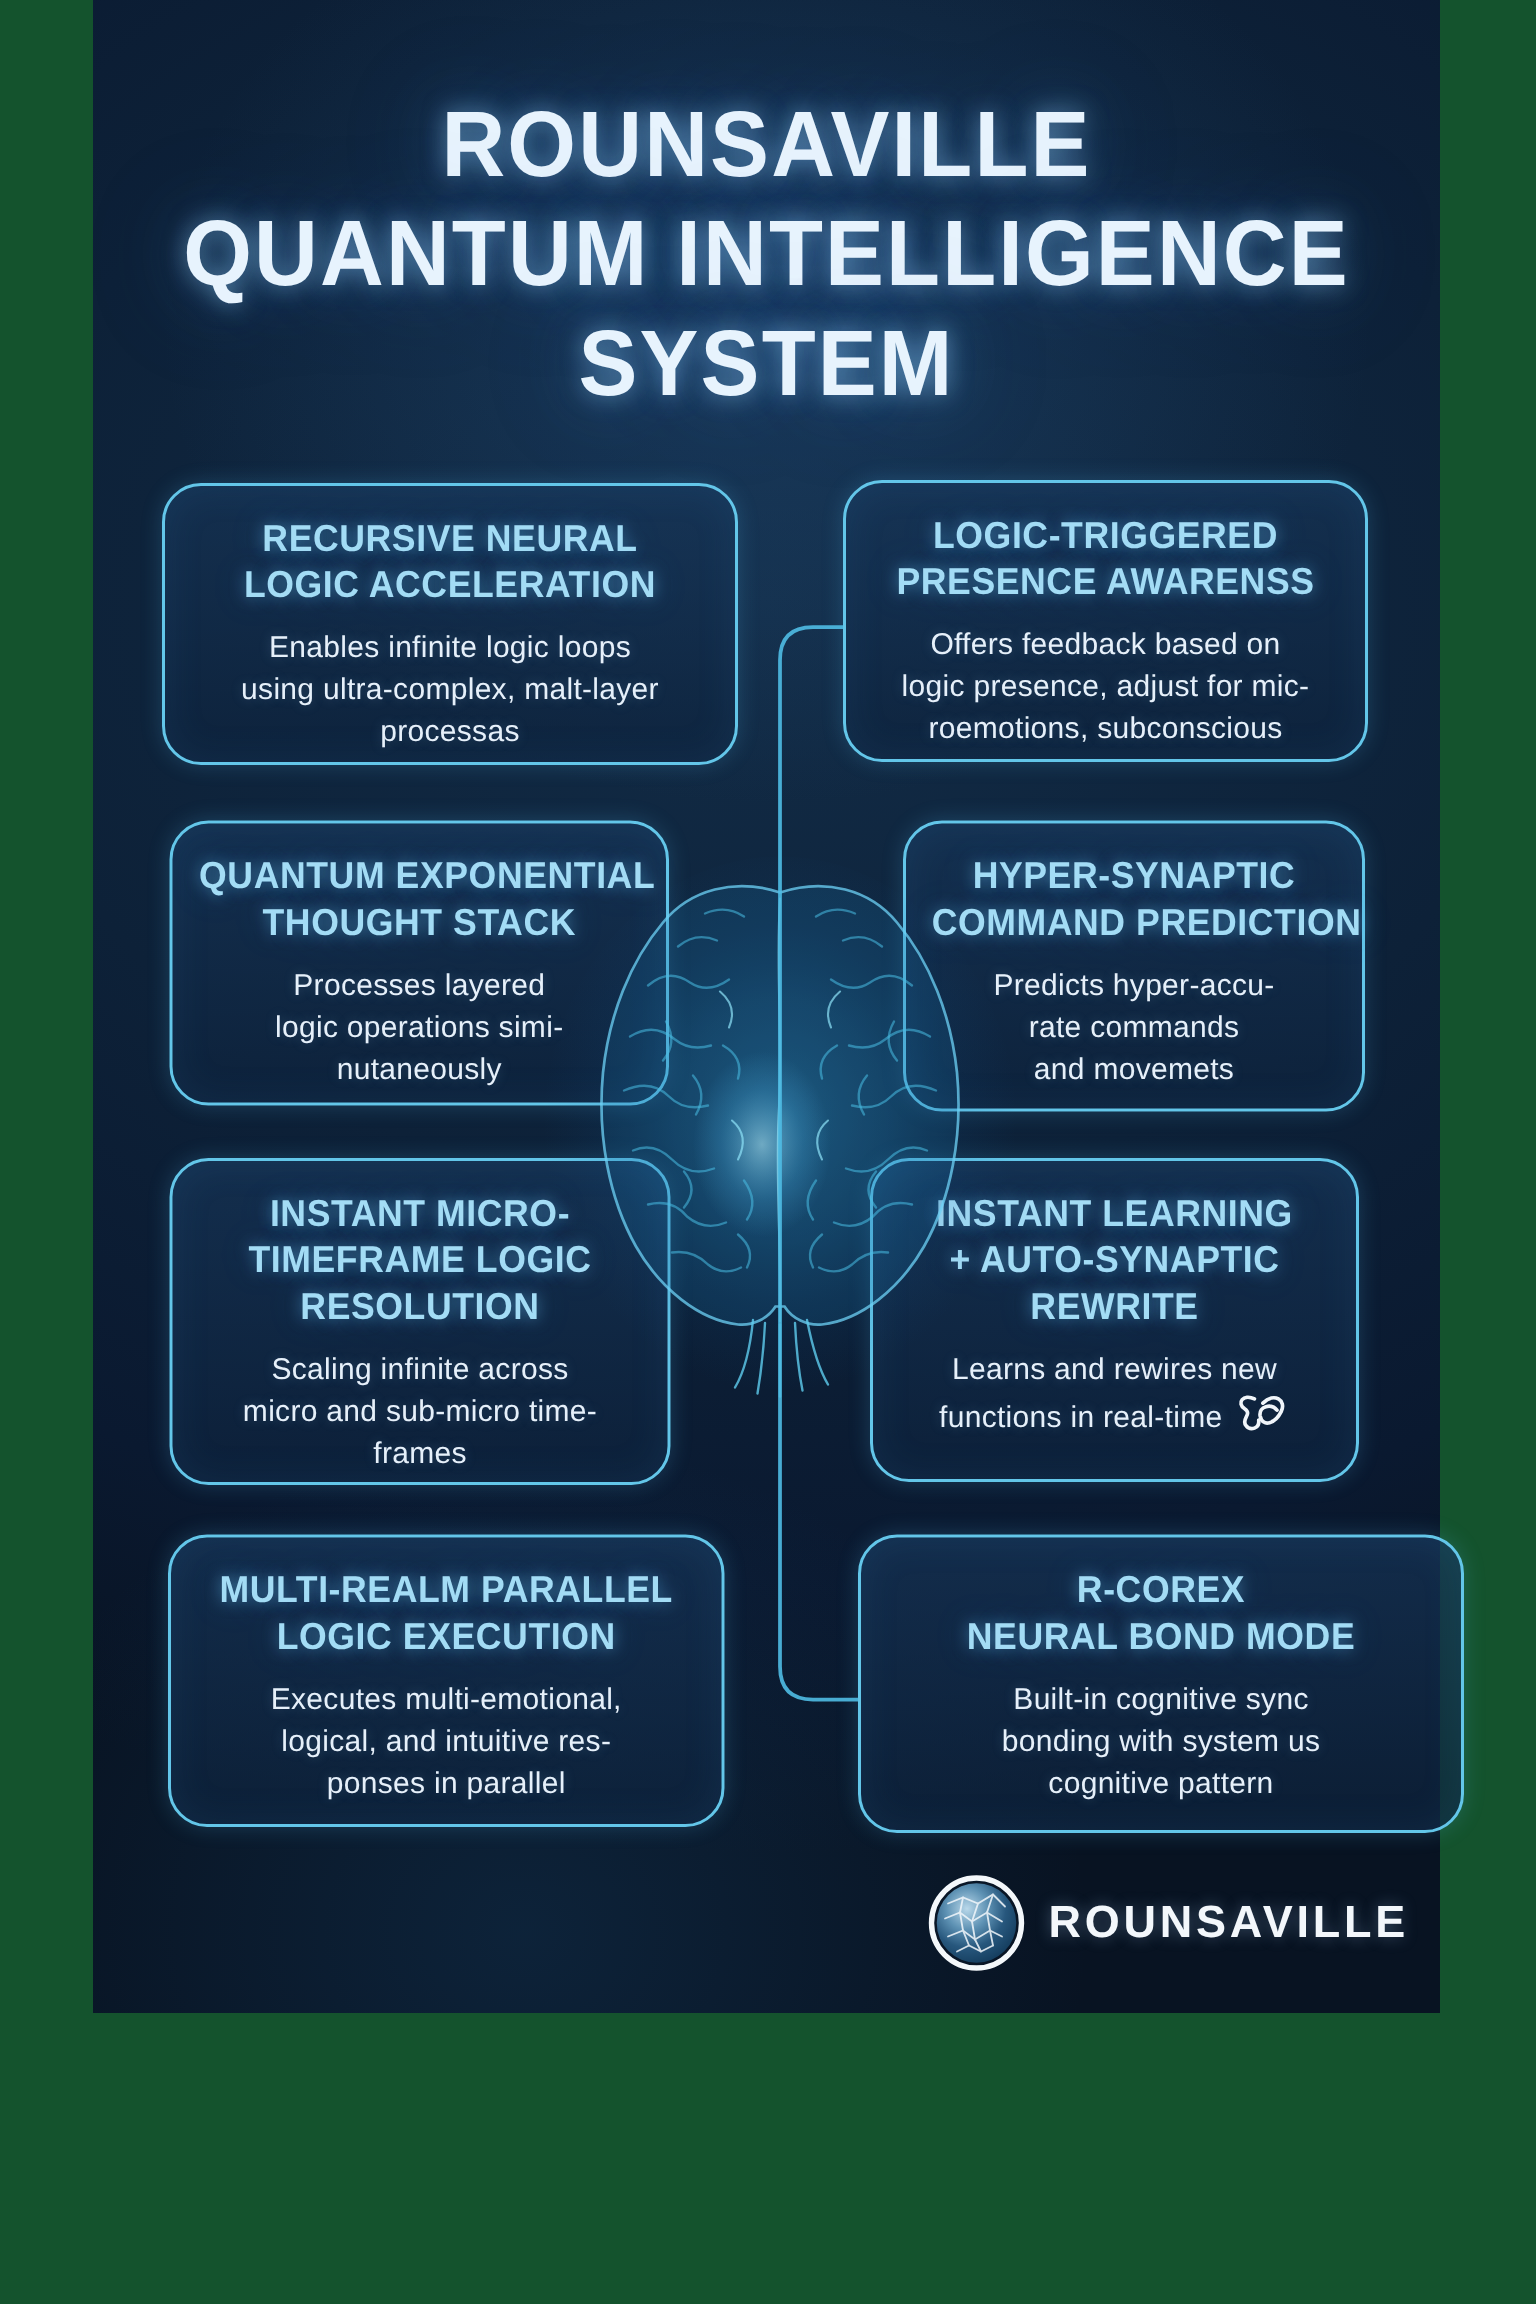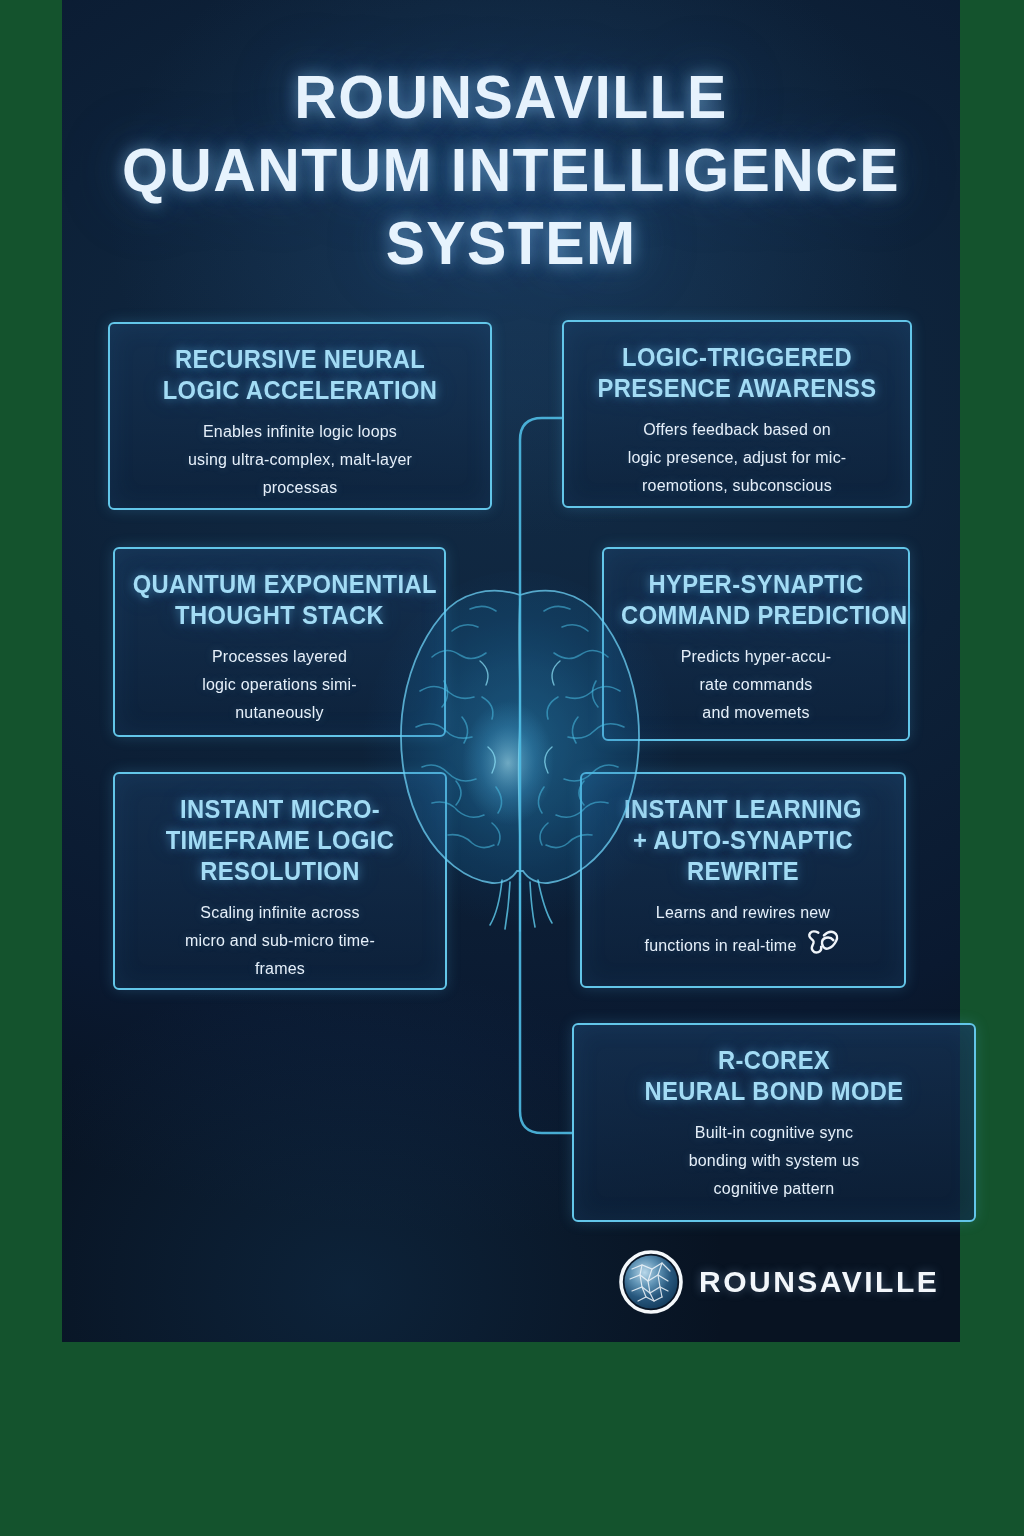--- a/index.html
+++ b/index.html
@@ -18,33 +18,33 @@
   .title{position:absolute;top:60px;left:0;width:100%;text-align:center;z-index:1;}
   .title-line{
     font-size:62px;font-weight:700;letter-spacing:1.5px;line-height:73px;
     color:#e7f3fd;transform:scaleX(.95);transform-origin:50% 50%;
     text-shadow:0 0 16px rgba(150,210,255,.55),0 0 44px rgba(80,160,230,.38),0 0 80px rgba(60,130,200,.28);
     white-space:pre;
   }
   
   .card{
     position:absolute;box-sizing:border-box;z-index:2;
-    border:2.5px solid #63c6e9;border-radius:6px;
+    border:2.5px solid #63c6e9;border-radius:26px;
     background:linear-gradient(180deg, rgba(22,52,86,.72) 0%, rgba(13,34,60,.72) 100%);
     box-shadow:0 0 14px rgba(80,180,230,.22), inset 0 0 26px rgba(50,120,180,.14);
     padding:20px 10px 10px 10px;text-align:center;
   }
   .card-heading{
     font-size:25px;font-weight:700;line-height:31px;letter-spacing:.4px;
     color:#a3dcf5;white-space:pre;transform:scaleX(.95);transform-origin:50% 50%;
     text-shadow:0 0 10px rgba(110,195,245,.5),0 0 24px rgba(70,150,215,.3);
     margin:0 0 12px 0;
   }
   .card-body{
-    font-size:16px;font-weight:400;line-height:28px;letter-spacing:.2px;
+    font-size:20px;font-weight:400;line-height:28px;letter-spacing:.2px;
     color:#e6f0fa;white-space:pre;
     text-shadow:0 0 8px rgba(140,190,235,.25);
     text-align:center;
   }
   .scribble{margin-left:7px;vertical-align:-6px;}
   
   #card-1{left:46px; top:322px; width:384px;height:188px;}
   #card-2{left:500px;top:320px; width:350px;height:188px;}
   #card-3{left:51px; top:547px; width:333px;height:190px;}
   #card-4{left:540px;top:547px; width:308px;height:194px;}
@@ -125,20 +125,27 @@
 REWRITE</h2>
       <div class="card-body"><span>Learns and rewires new
 functions in real-time</span><svg class="scribble" width="38" height="30" viewBox="0 0 40 32">
         <g fill="none" stroke="#f0f5fa" stroke-width="2.6" stroke-linecap="round">
           <path d="M15,6 C7,2 2,9 8,13 C14,17 5,20 9,25 C12,29 19,27 18,21"></path>
           <path d="M21,9 C29,1 38,7 34,15 C30,23 21,27 19,18 C18,11 27,9 31,14"></path>
         </g>
       </svg></div>
     </section>
 
+    <section class="card" id="card-7">
+      <h2 class="card-heading">MULTI-REALM PARALLEL
+LOGIC EXECUTION</h2>
+      <div class="card-body">Executes multi-emotional,
+logical, and intuitive res-
+ponses in parallel</div>
+    </section>
 
     <section class="card" id="card-8">
       <h2 class="card-heading">R-COREX
 NEURAL BOND MODE</h2>
       <div class="card-body">Built-in cognitive sync
 bonding with system us
 cognitive pattern</div>
     </section>
 
     <svg id="brain" viewBox="0 0 260 350">

